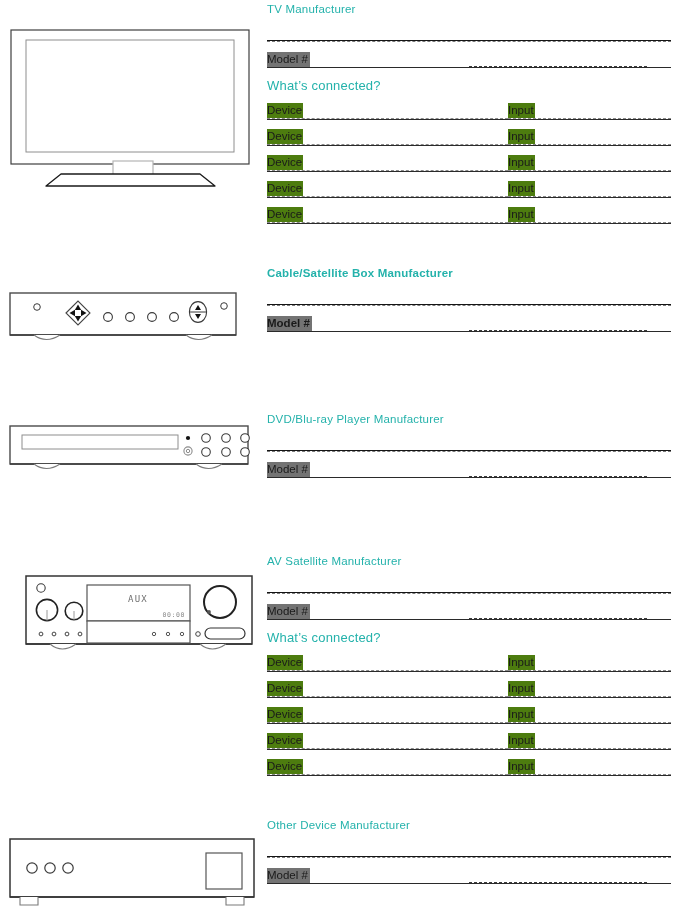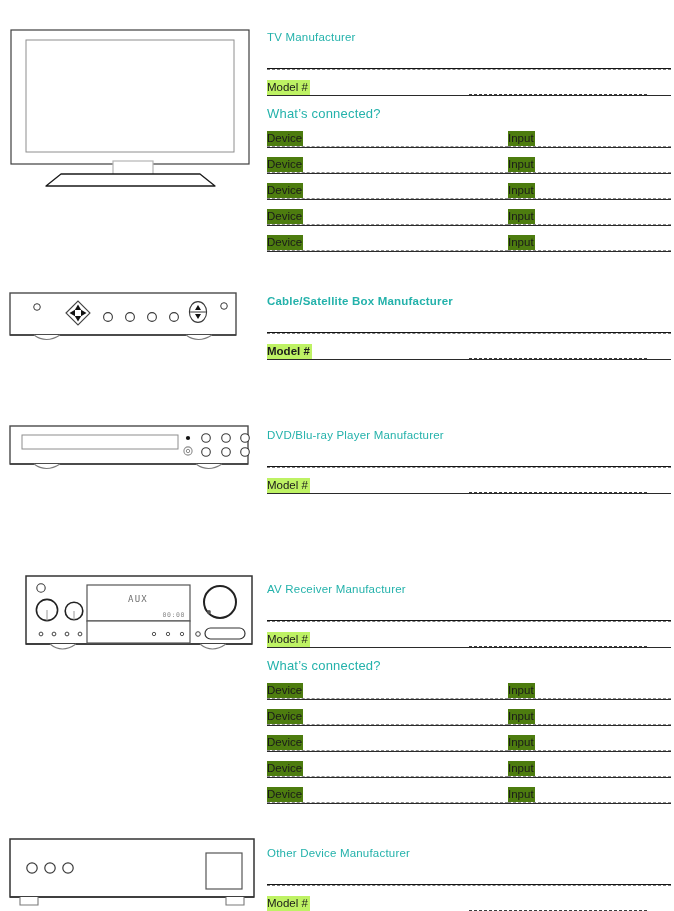--- a/index.html
+++ b/index.html
@@ -20,21 +20,20 @@
     position: relative;
     width: 674px;
     height: 911px;
   }
 
   
   .form-col {
     position: absolute;
     left: 267px;
     width: 404px;
-    margin-top: 28px;
   }
 
   .heading {
     color: #24b2ab;
     font-size: 11.5px;
     letter-spacing: 0.2px;
     line-height: 14px;
     white-space: nowrap;
   }
 
@@ -70,21 +69,21 @@
     position: relative;
     width: 404px;
     height: 17px;
   }
   .model-label {
     position: absolute;
     left: 0;
     top: 0;
     font-size: 11.5px;
     line-height: 15px;
-    background: #bef264;
+    background: #737373;
     padding-right: 2px;
     z-index: 2;
     white-space: nowrap;
   }
   .model-row .rule-solid {
     position: absolute;
     left: 0;
     right: 0;
     bottom: 1px;
     border-bottom: 1px solid #2a2a2a;
@@ -305,21 +304,21 @@
 
       <circle cx="198" cy="14" r="4.3" fill="#ffffff" stroke="#3a3a3a" stroke-width="1.1"></circle>
       <circle cx="218" cy="14" r="4.3" fill="#ffffff" stroke="#3a3a3a" stroke-width="1.1"></circle>
       <circle cx="237" cy="14" r="4.3" fill="#ffffff" stroke="#3a3a3a" stroke-width="1.1"></circle>
       <circle cx="198" cy="28" r="4.3" fill="#ffffff" stroke="#3a3a3a" stroke-width="1.1"></circle>
       <circle cx="218" cy="28" r="4.3" fill="#ffffff" stroke="#3a3a3a" stroke-width="1.1"></circle>
       <circle cx="237" cy="28" r="4.3" fill="#ffffff" stroke="#3a3a3a" stroke-width="1.1"></circle>
     </svg>
   </div>
 
-  <div class="form-col" style="top:400px;">
+  <div class="form-col" style="top:412px;">
     <div class="heading">DVD/Blu-ray Player Manufacturer</div>
 
     <div style="height:24px"></div>
     <div class="mfr-rule"></div>
 
     <div style="height:10px"></div>
     <div class="model-row">
       <span class="model-label">Model #</span>
       <span class="rule-solid"></span>
       <span class="rule-dash"></span>
@@ -360,21 +359,21 @@
 
       <circle cx="196" cy="28" r="16" fill="#ffffff" stroke="#222" stroke-width="2"></circle>
       <circle cx="185" cy="38" r="1.9" fill="#555"></circle>
 
       <circle cx="174" cy="60" r="2.3" fill="#ffffff" stroke="#444" stroke-width="1"></circle>
       <rect x="181" y="54" width="40" height="11" rx="5.5" fill="#ffffff" stroke="#333" stroke-width="1.2"></rect>
     </svg>
   </div>
 
   <div class="form-col" style="top:554px;">
-    <div class="heading">AV Receiver Manufacturer</div>
+    <div class="heading">AV Satellite Manufacturer</div>
 
     <div style="height:24px"></div>
     <div class="mfr-rule"></div>
 
     <div style="height:10px"></div>
     <div class="model-row">
       <span class="model-label">Model #</span>
       <span class="rule-solid"></span>
       <span class="rule-dash"></span>
     </div>

